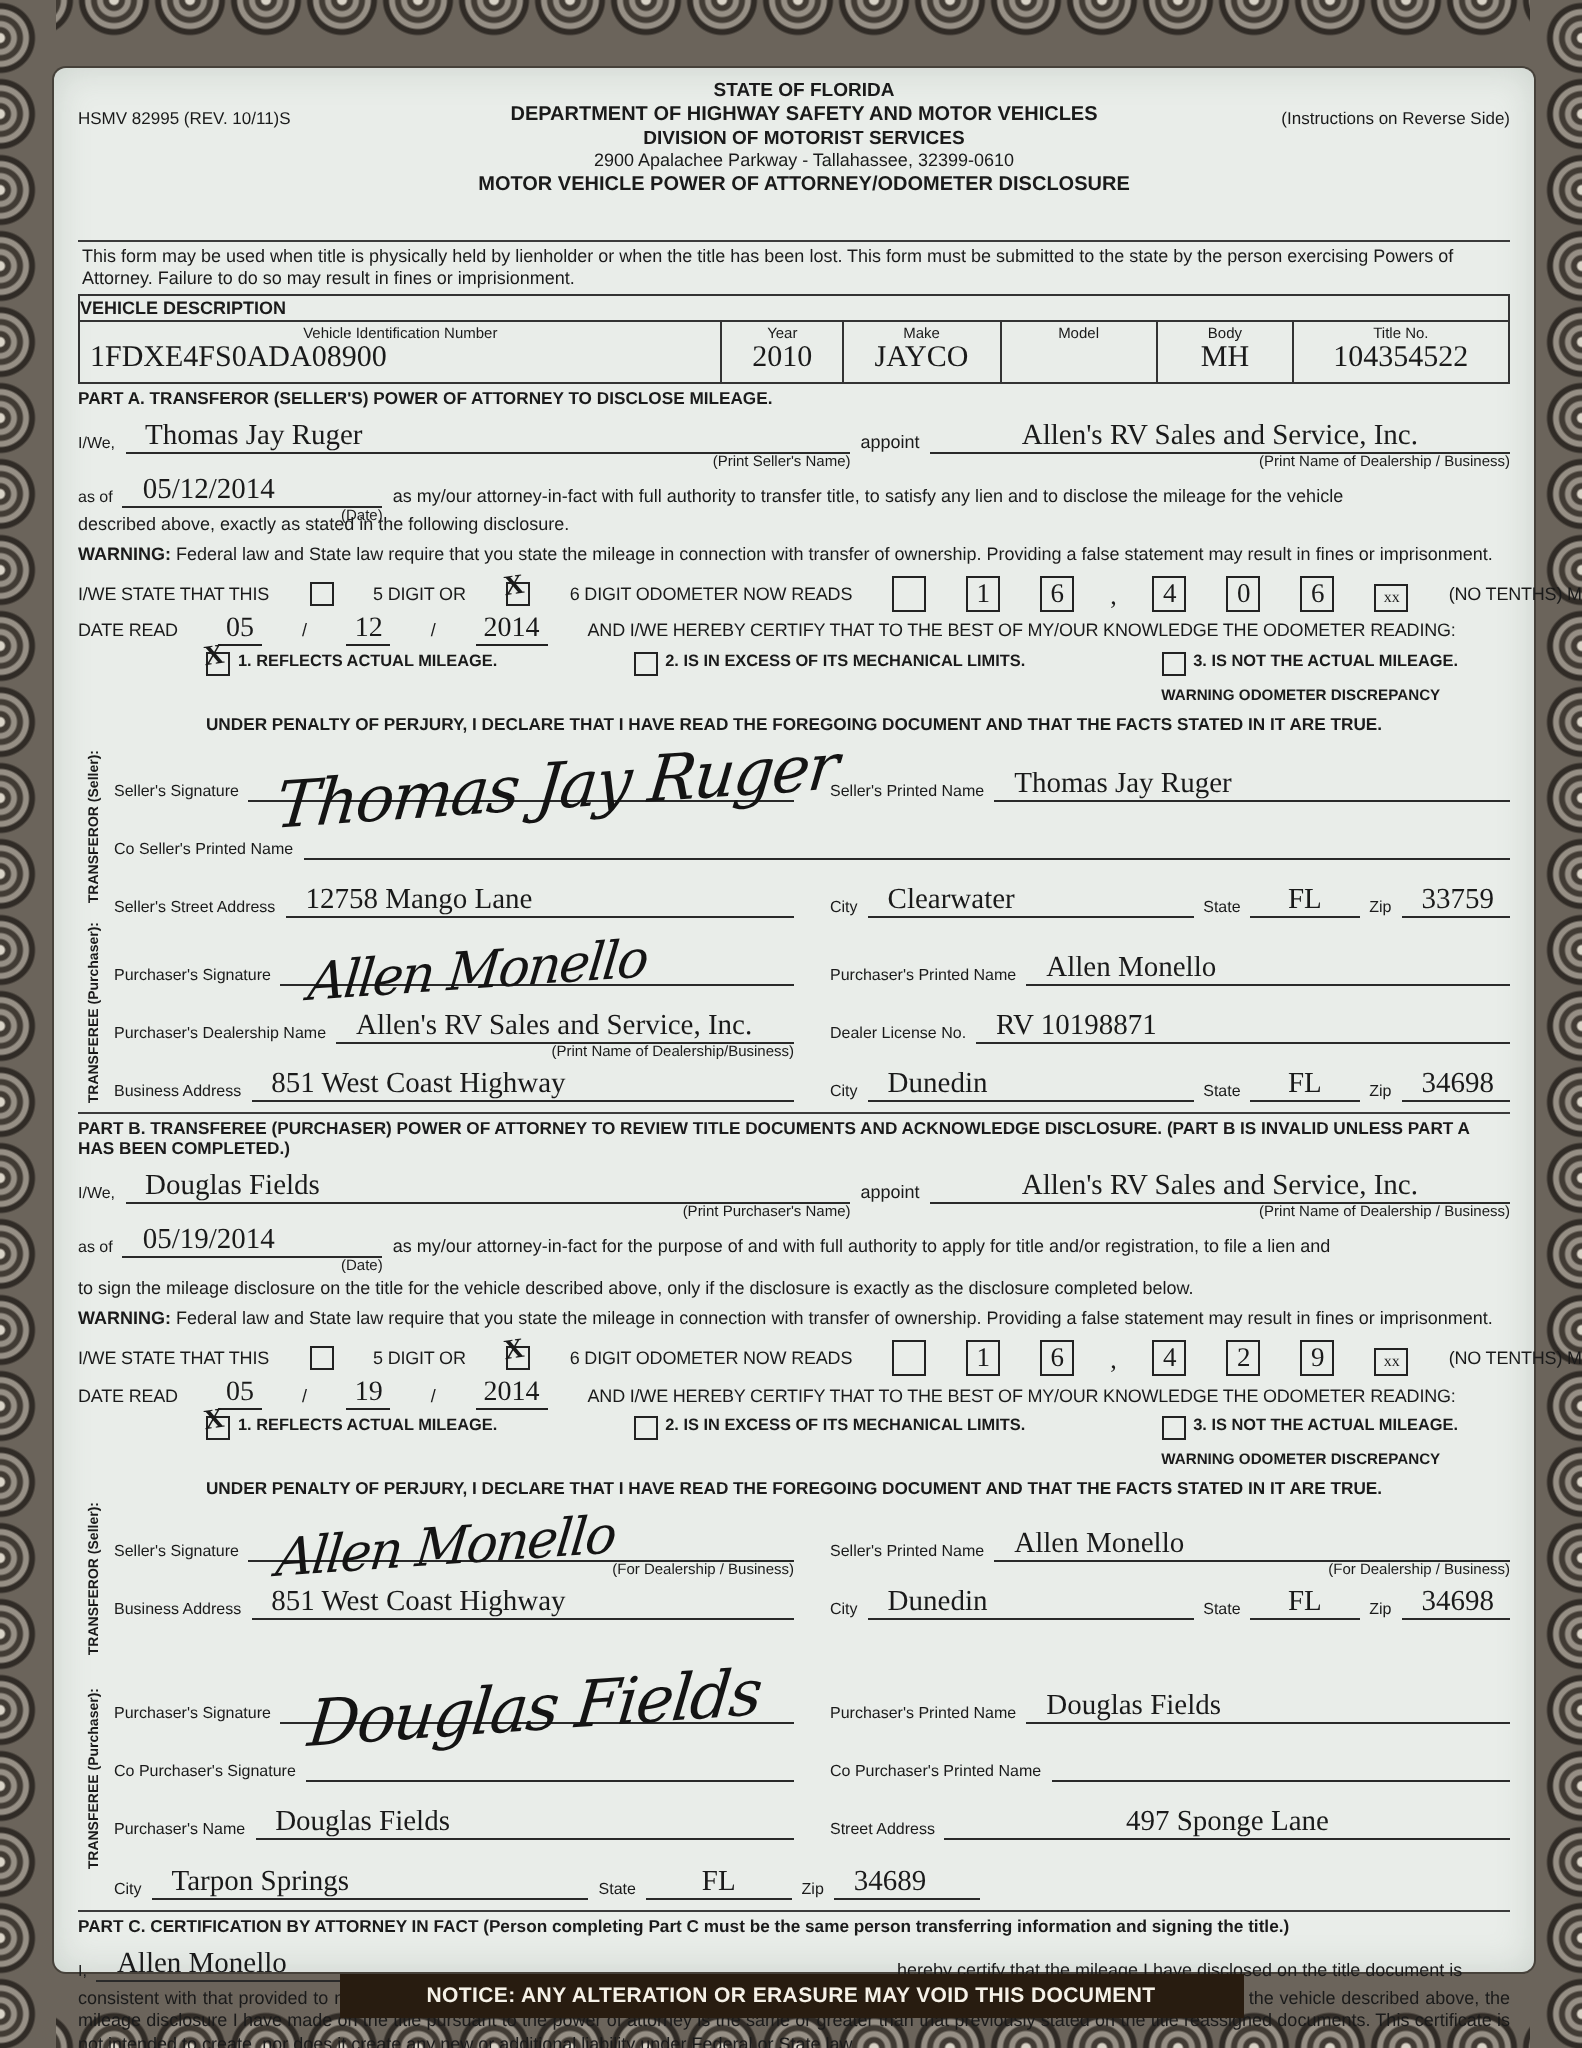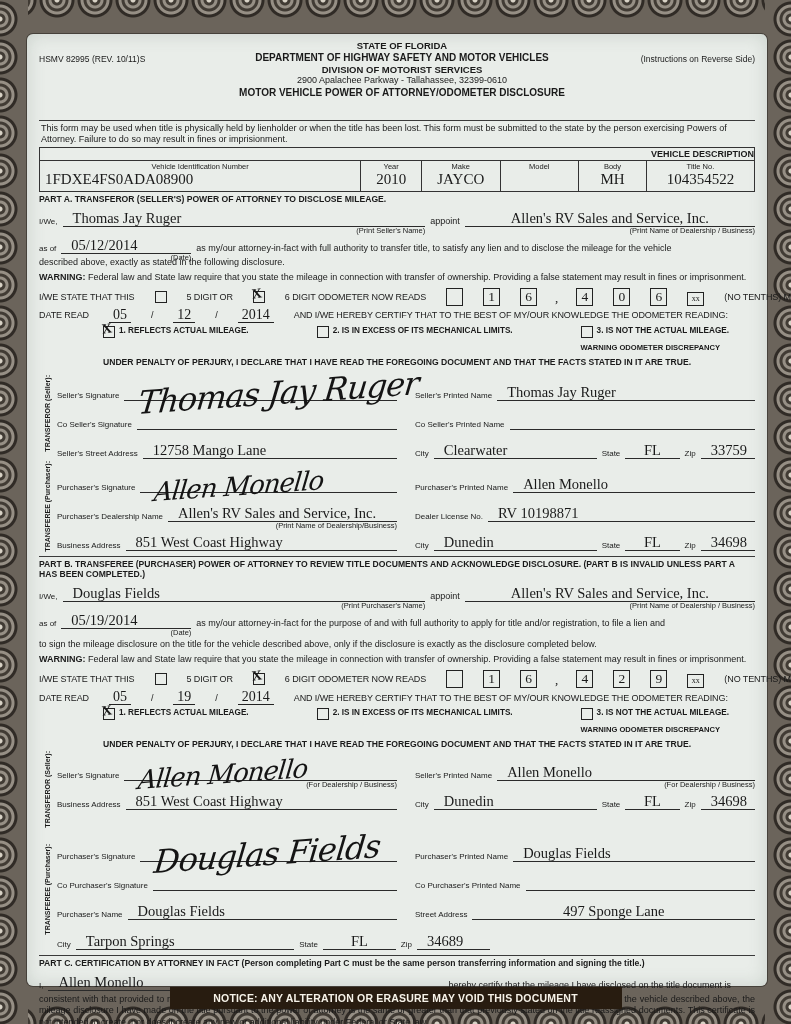--- a/index.html
+++ b/index.html
@@ -36,21 +36,21 @@
   .hdr-right { width:160px; font-size:8.5px; text-align:right; padding-top:14px; }
   .h-state { font-weight:bold; font-size:9.5px; }
   .h-dept { font-weight:bold; font-size:10px; }
   .h-div { font-weight:bold; font-size:9.5px; }
   .h-addr { font-size:9px; }
   .h-title { font-weight:bold; font-size:10px; margin-top:1px; }
   .intro { border-top:1.5px solid #3a3a3a; margin-top:20px; padding:2px 2px 1px; font-size:9px; line-height:1.25; }
 
   
   .vtable { border:1.5px solid #333; margin-top:1px; }
-  .vt-title { text-align:right; font-weight:bold; font-size:9px; border-bottom:1px solid #333; padding:1px 0; }
+  .vt-title { text-align:left; font-weight:bold; font-size:9px; border-bottom:1px solid #333; padding:1px 0; }
   .vt-row { display:flex; }
   .vt-cell { border-right:1px solid #333; padding:1px 5px 2px; box-sizing:border-box; }
   .vt-cell:last-child { border-right:none; }
   .vt-lab { display:block; font-size:7.5px; text-align:center; }
   .vt-val { display:block; font-family:"Liberation Serif", serif; font-size:15px; min-height:18px; text-align:center; }
   .vt-val.left { text-align:left; }
   .c-vin{width:45%;} .c-year{width:8.5%;} .c-make{width:11%;} .c-model{width:11%;} .c-body{width:9.5%;} .c-title{width:15%;}
 
   
   .phead { font-size:8.6px; font-weight:bold; padding:2px 0 1px; }
@@ -247,24 +247,20 @@
           </div>
           <div class="half">
             <span class="lbl">Seller's Printed Name</span>
             <span class="fl">
                 <span class="val">Thomas Jay Ruger</span>
               </span>
           </div>
         </div>
         <div class="row2">
           <div class="half">
-            <span class="lbl">Co Seller's Signature</span>
-            <span class="fl"></span>
-          </div>
-          <div class="half">
             <span class="lbl">Co Seller's Printed Name</span>
             <span class="fl"></span>
           </div>
         </div>
         <div class="row2">
           <div class="half">
             <span class="lbl">Seller's Street Address</span>
             <span class="fl">
                 <span class="val">12758 Mango Lane</span>
               </span>

